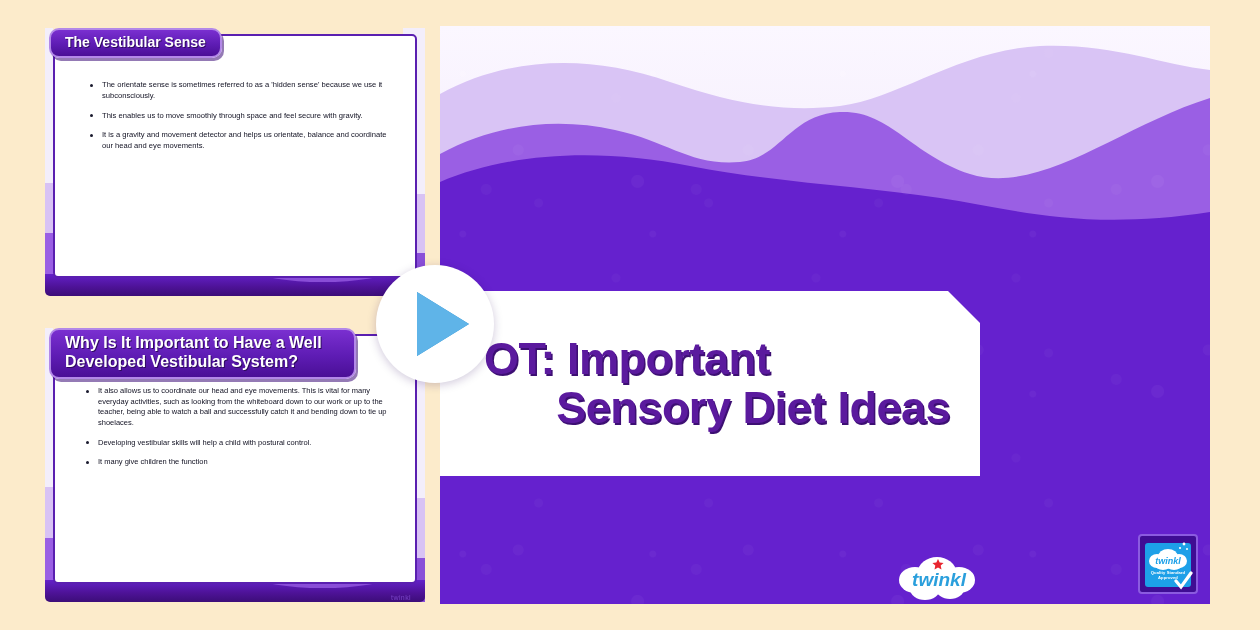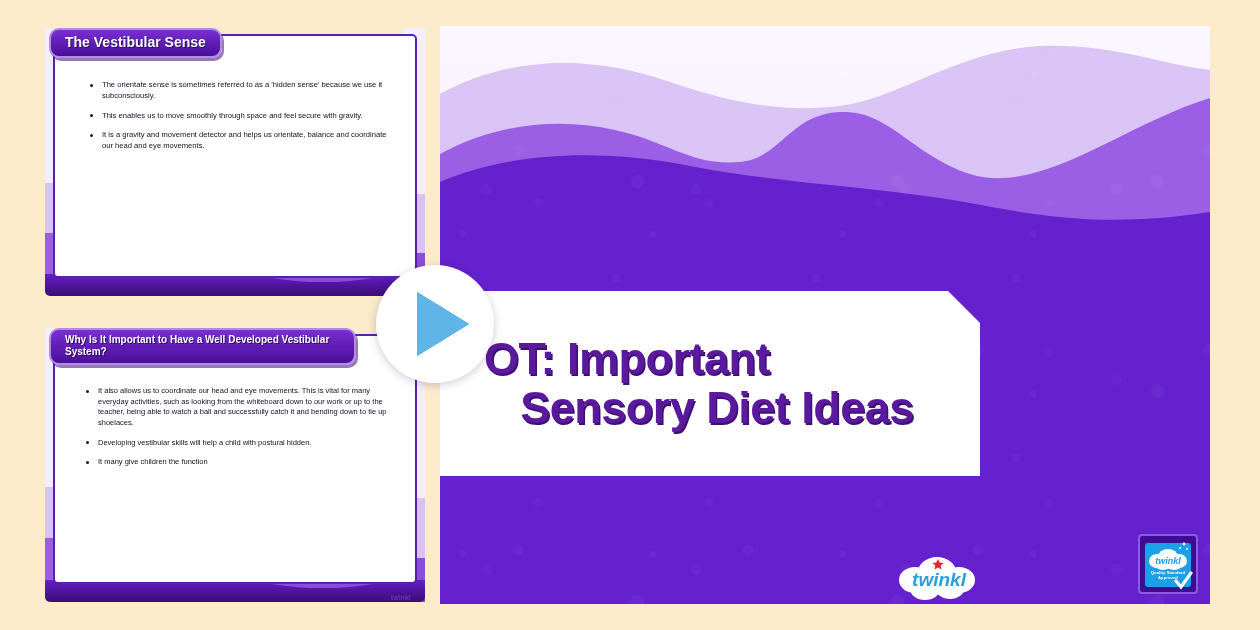--- a/index.html
+++ b/index.html
@@ -74,21 +74,21 @@
     padding:4px 14px 5px 14px;
     color:#ffffff;
     font-weight:bold;
     font-size:14px;
     line-height:1.18;
     text-shadow:1px 1px 0 #2e0a5e;
     box-shadow:2px 3px 0 rgba(60,12,120,.55);
     z-index:6;
     max-width:290px;
   }
-  .banner.two{font-size:10px;max-width:275px;}
+  .banner.two{font-size:16px;max-width:275px;}
 
   .bullets{
     position:absolute;left:34px;right:16px;top:44px;
     list-style:none;margin:0;padding:0;
   }
   .bullets.two{top:50px;left:30px;right:14px;}
   .bullets li{
     position:relative;
     font-size:7.6px;
     line-height:1.42;
@@ -134,21 +134,21 @@
   }
   .title-line{
     font-size:45px;
     font-weight:bold;
     color:#5b1a9e;
     line-height:1.08;
     letter-spacing:-.5px;
     text-shadow:1.5px 1.5px 0 #3d0f73;
     white-space:nowrap;
   }
-  .title-line.l2{text-align:center;padding-right:4px;}
+  .title-line.l2{text-align:right;padding-right:4px;}
 
   
   .twinkl-logo{
     position:absolute;left:455px;top:528px;width:88px;height:48px;z-index:6;
   }
   .twinkl-logo svg{display:block;}
 
   
   .quality-badge{
     position:absolute;right:12px;bottom:10px;width:56px;height:56px;
@@ -228,21 +228,21 @@
           <div class="vC"></div>
       </div>
       <div class="slide-footer">
         <div class="gloss"></div>
         <div class="wm">twinkl</div>
       </div>
       <div class="slide-inner">
         <div class="banner two">Why Is It Important to Have a Well Developed Vestibular System?</div>
         <ul class="bullets two">
           <li>It also allows us to coordinate our head and eye movements. This is vital for many everyday activities, such as looking from the whiteboard down to our work or up to the teacher, being able to watch a ball and successfully catch it and bending down to tie up shoelaces.</li>
-          <li>Developing vestibular skills will help a child with postural hidden.</li>
+          <li>Developing vestibular skills will help a child with postural control.</li>
           <li>It many give children the function</li>
         </ul>
       </div>
     </div>
   </div>
 
   <div class="right-panel">
 
     <div class="rp-waves">
       <svg viewBox="0 0 770 240" preserveAspectRatio="none" xmlns="http://www.w3.org/2000/svg">

